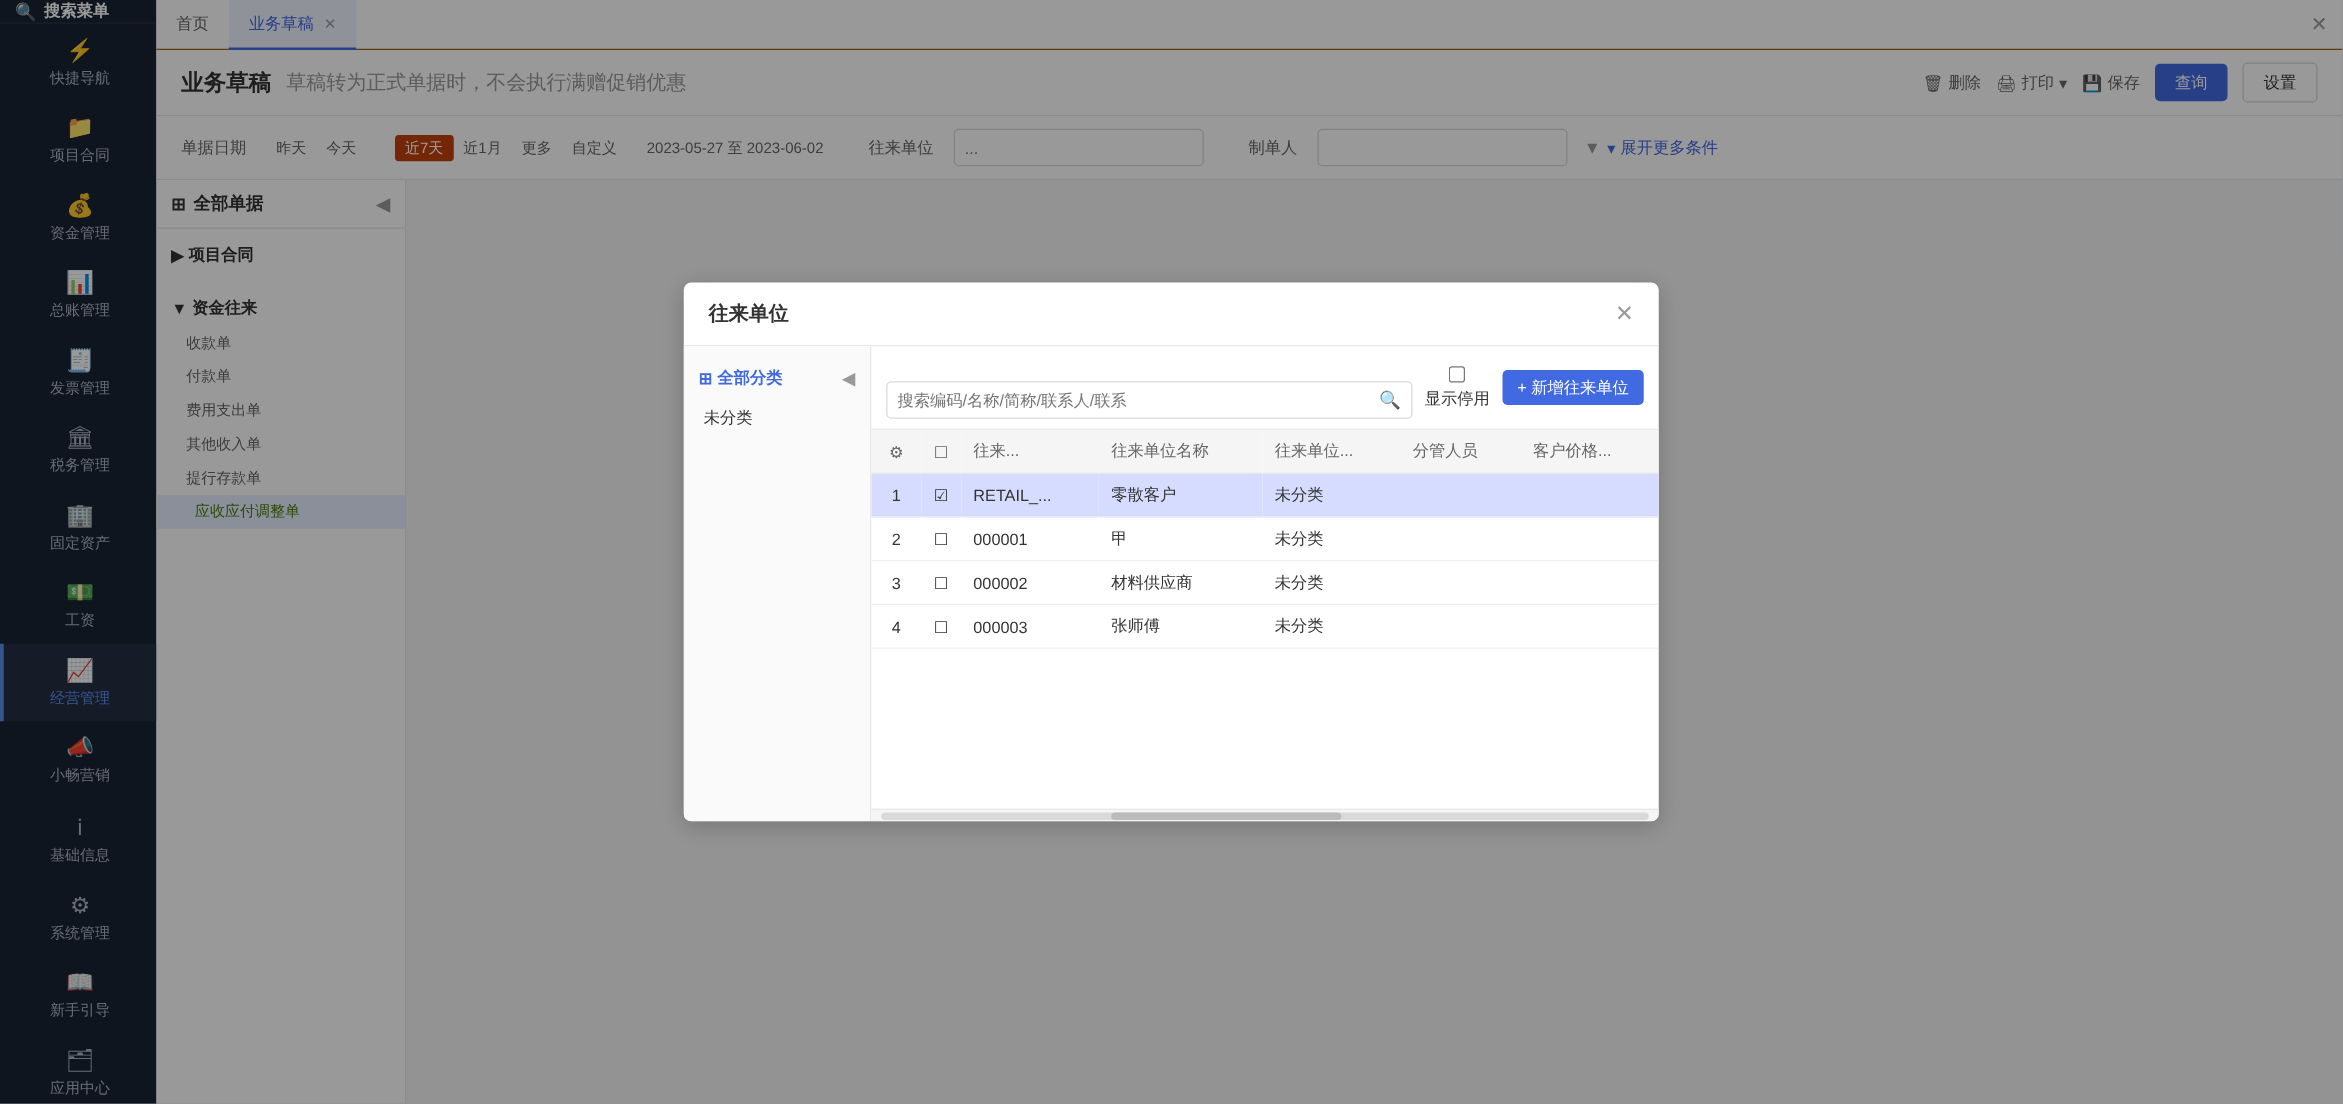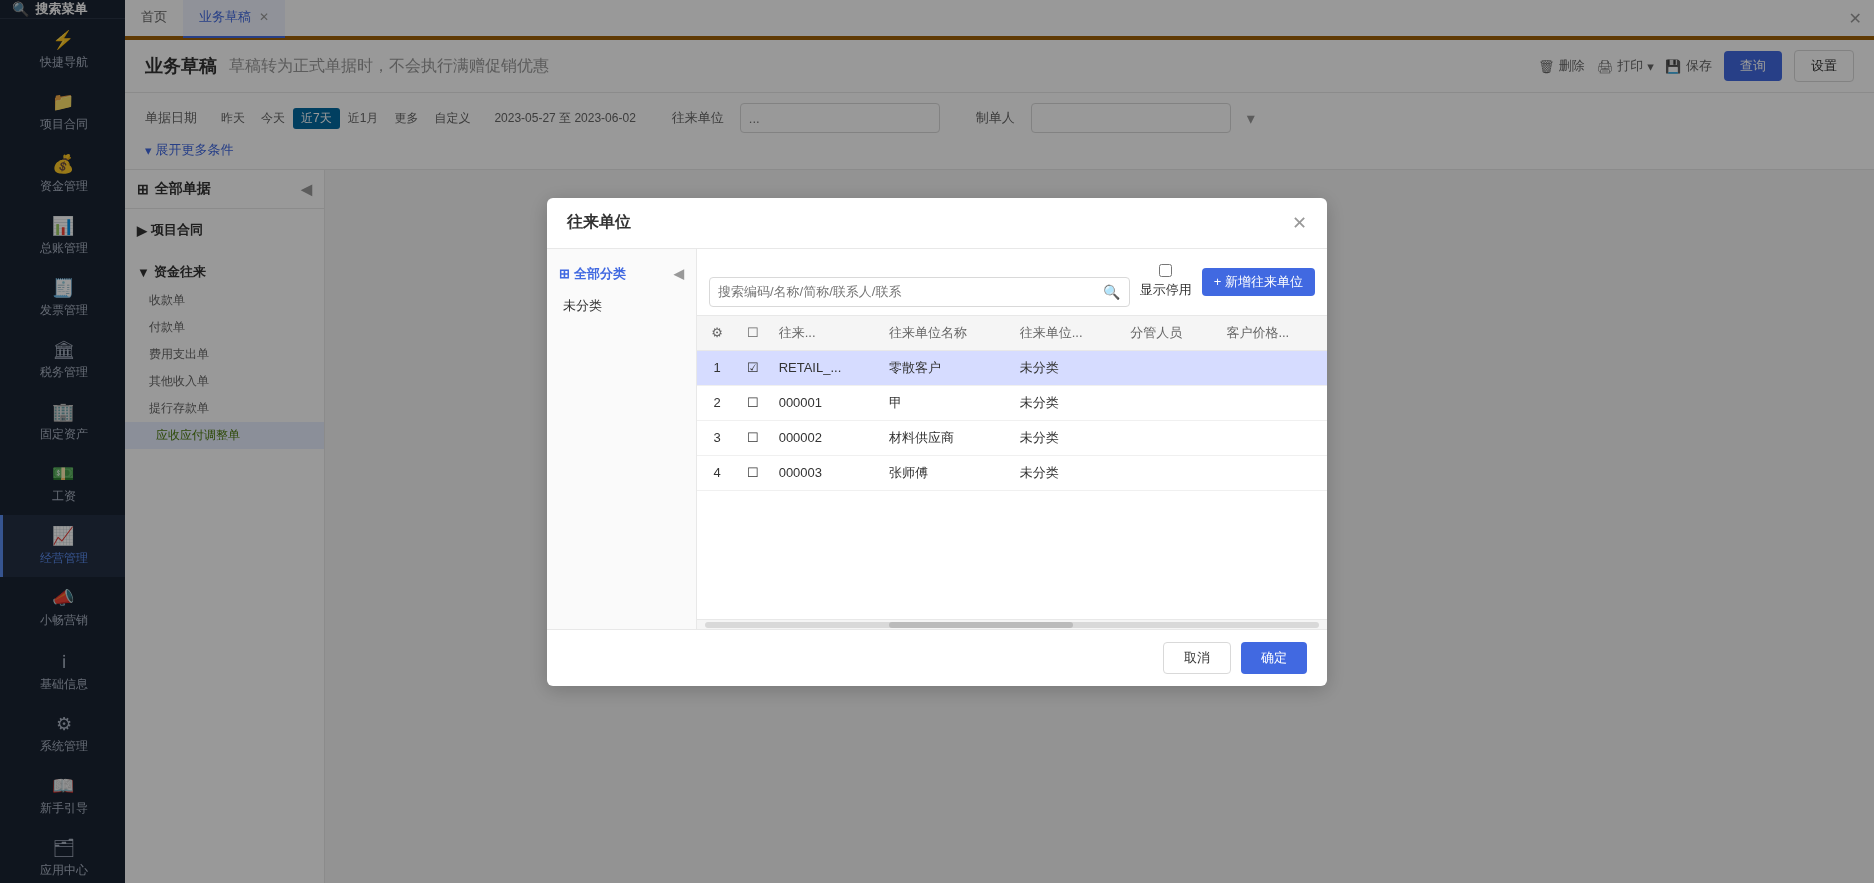--- a/index.html
+++ b/index.html
@@ -44,21 +44,21 @@
       display: flex;
       flex-direction: column;
       height: 883px;
       overflow: hidden;
     }
 
     
     .tab-bar {
       height: 40px;
       background: #fff;
-      border-bottom: 4px solid #a16207;
+      border-bottom: 1px solid #a16207;
       display: flex;
       align-items: center;
       padding: 0;
     }
     .tab-item {
       height: 40px;
       padding: 0 16px;
       display: flex;
       align-items: center;
       font-size: 13px;
@@ -130,41 +130,42 @@
       font-size: 13px;
       cursor: pointer;
     }
 
     
     .filter-bar {
       background: #fff;
       padding: 10px 20px;
       border-bottom: 1px solid #e8e8e8;
       display: flex;
-      flex-direction: column;
+      flex-direction: row;
       gap: 8px;
     }
     .filter-row {
       display: flex;
       align-items: center;
       gap: 16px;
       flex-wrap: wrap;
     }
     .filter-label { font-size: 13px; color: #666; }
     .filter-date-tabs { display: flex; gap: 0; }
     .date-tab {
       padding: 2px 8px;
       font-size: 12px;
       border-radius: 3px;
       cursor: pointer;
       color: #666;
     }
     .date-tab.active {
-      background: #0369a1;
+      background: #c2410c;
       color: white;
+      margin-left: 23px;
     }
     .filter-date-range { font-size: 12px; color: #666; }
     .filter-input {
       border: 1px solid #d9d9d9;
       border-radius: 4px;
       padding: 4px 8px;
       font-size: 13px;
       min-width: 150px;
       height: 30px;
     }
@@ -730,18 +731,14 @@
 
         <div class="modal-scrollbar">
           <div class="scrollbar-track">
             <div class="scrollbar-thumb"></div>
           </div>
         </div>
 
       </div>
     </div>
 
-    <div class="modal-footer">
-      <button class="btn-cancel">取消</button>
-      <button class="btn-confirm">确定</button>
-    </div>
   </div>
 </div>
 
 </body></html>

